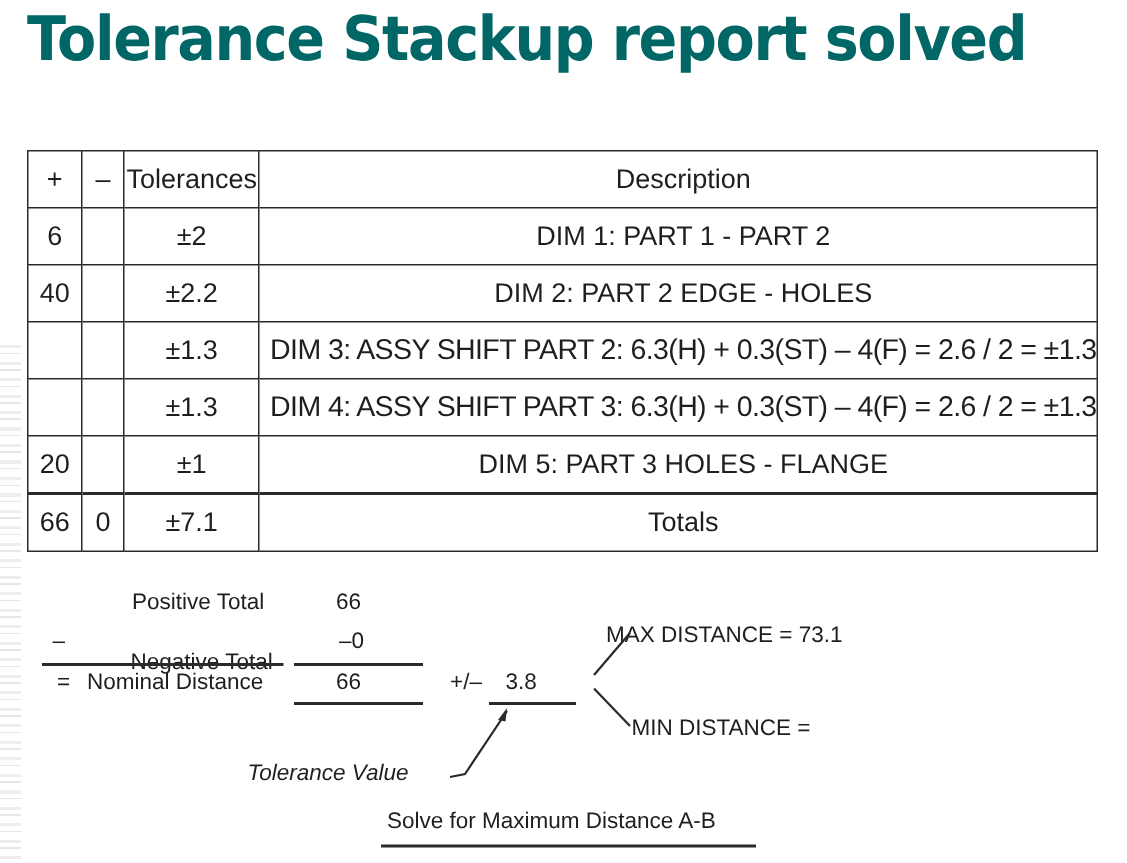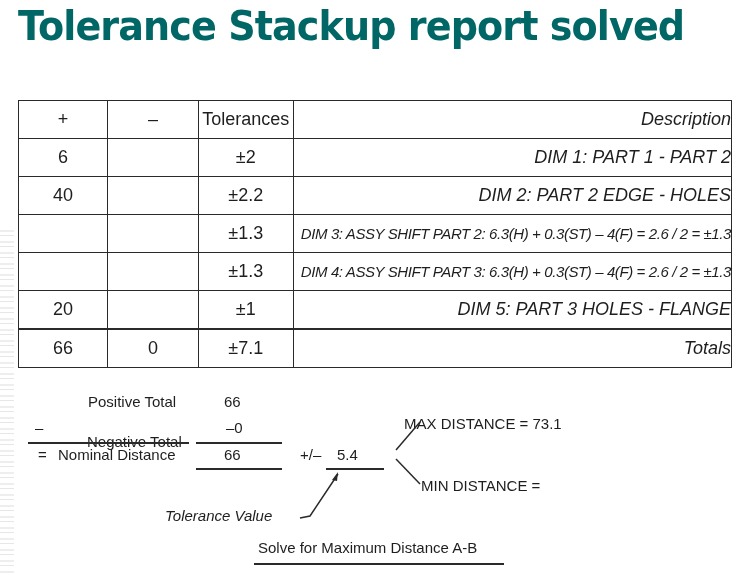--- a/index.html
+++ b/index.html
@@ -26,22 +26,22 @@
       border-collapse: collapse;
       width: 714px;
     }
     table.stack td {
       border: 1.5px solid #2a2a2a;
       height: 37px; padding: 0;
       font-size: 18px; color: #1e1e1e;
       vertical-align: middle;
     }
     table.stack td.c { text-align: center; }
-    table.stack td.desc { padding-left: 7px; text-align: right; white-space: nowrap; font-style: italic; }
-    table.stack td.desc.small { font-size: 15px; letter-spacing: -0.4px; }
+    table.stack td.desc { padding-left: 7px; text-align: center; white-space: nowrap; }
+    table.stack td.desc.small { font-size: 19px; letter-spacing: -0.4px; }
     table.stack tr.totals td { border-top: 2.5px solid #2a2a2a; }
     .col1 { width: 97px; } .col2 { width: 100px; } .col3 { width: 95px; }
     .calc { position: absolute; font-size: 15px; color: #1e1e1e; white-space: nowrap; }
     .ul { position: absolute; height: 1.5px; background: #2a2a2a; }
     svg.lines { position: absolute; left: 0; top: 0; }
   </style>
 </head>
 <body>
 
 <div class="speckle"></div>
@@ -103,21 +103,21 @@
 <div class="calc" style="left:226px; top:419px;">–0</div>
 <div class="ul" style="left:28px; top:442px; width:161px;"></div>
 <div class="ul" style="left:196px; top:442px; width:86px;"></div>
 
 <div class="calc" style="left:38px; top:446px;">=</div>
 <div class="calc" style="left:58px; top:446px;">Nominal Distance</div>
 <div class="calc" style="left:224px; top:446px;">66</div>
 <div class="ul" style="left:196px; top:468px; width:86px;"></div>
 
 <div class="calc" style="left:300px; top:446px;">+/–</div>
-<div class="calc" style="left:337px; top:446px;">5.4</div>
+<div class="calc" style="left:337px; top:446px;">3.8</div>
 <div class="ul" style="left:326px; top:468px; width:58px;"></div>
 
 <div class="calc" style="left:404px; top:415px;">MAX DISTANCE = 73.1</div>
 <div class="calc" style="left:421px; top:477px;">MIN DISTANCE =</div>
 
 <div class="calc" style="left:165px; top:507px;font-style:italic;">Tolerance Value</div>
 
 <div class="calc" style="left:258px; top:539px;">Solve for Maximum Distance A-B</div>
 <div class="ul" style="left:254px; top:563px; width:250px;"></div>
 

